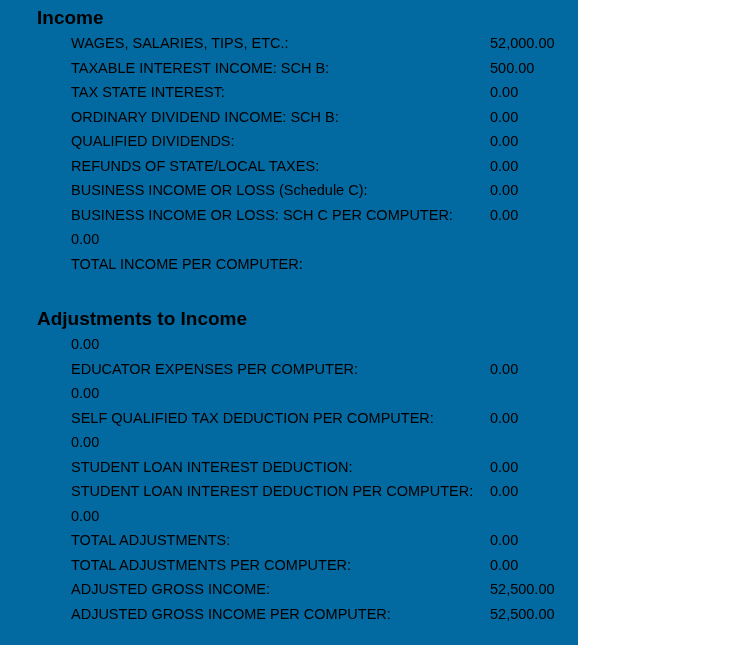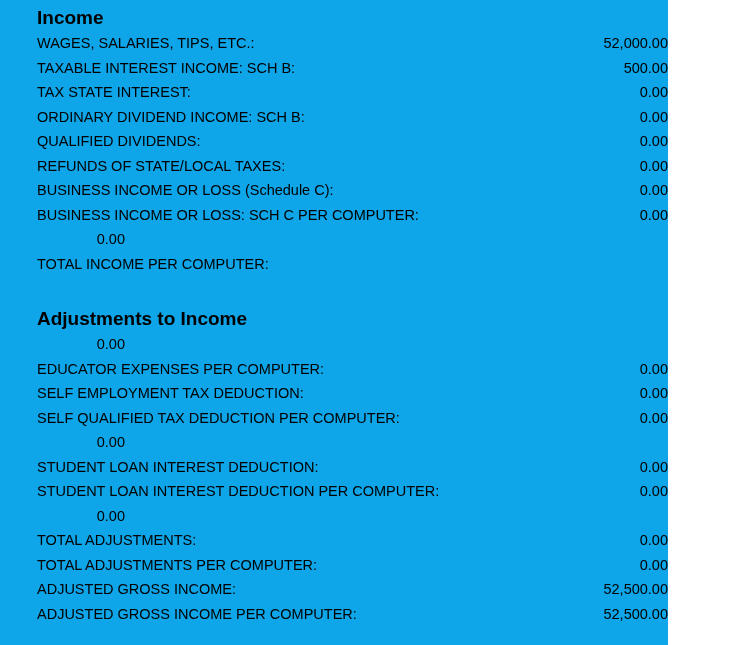--- a/index.html
+++ b/index.html
@@ -10,24 +10,24 @@
   body {
     width: 730px;
     height: 645px;
     overflow: hidden;
     font-family: "Liberation Sans", sans-serif;
     color: #000000;
     -webkit-font-smoothing: antialiased;
   }
   .page {
     box-sizing: border-box;
-    width: 668px;
+    width: 578px;
     height: 645px;
     padding: 7px 0 0 37px;
-    background: #0ea5e9;
+    background: #0369a1;
     overflow: hidden;
   }
   .section {
     margin: 0;
   }
   .section + .section {
     margin-top: 32px;
   }
   .section-title {
     margin: 0;
@@ -39,28 +39,29 @@
   .rows {
     margin-top: 2px;
   }
   .row {
     display: flex;
     justify-content: space-between;
     align-items: center;
     height: 24.5px;
     font-size: 14.5px;
     line-height: 24.5px;
+    margin-left: 34px;
   }
   .row .label {
     white-space: nowrap;
   }
   .row .value {
     flex: 0 0 88px;
     width: 88px;
-    text-align: right;
+    text-align: left;
     white-space: nowrap;
   }
 </style>
 </head>
 <body>
 
 <div class="page">
   <div id="sections-root">
       <div class="section">
     <h2 class="section-title">Income</h2>
@@ -110,21 +111,20 @@
     <h2 class="section-title">Adjustments to Income</h2>
     <div class="rows">
           <div class="row">
     <span class="value">0.00</span>
   </div>
           <div class="row">
     <span class="label">EDUCATOR EXPENSES PER COMPUTER:</span>
     <span class="value">0.00</span>
   </div>
           <div class="row">
-    <span class="label">SELF EMPLOYMENT TAX DEDUCTION:</span>
     <span class="value">0.00</span>
   </div>
           <div class="row">
     <span class="label">SELF QUALIFIED TAX DEDUCTION PER COMPUTER:</span>
     <span class="value">0.00</span>
   </div>
           <div class="row">
     <span class="value">0.00</span>
   </div>
           <div class="row">

